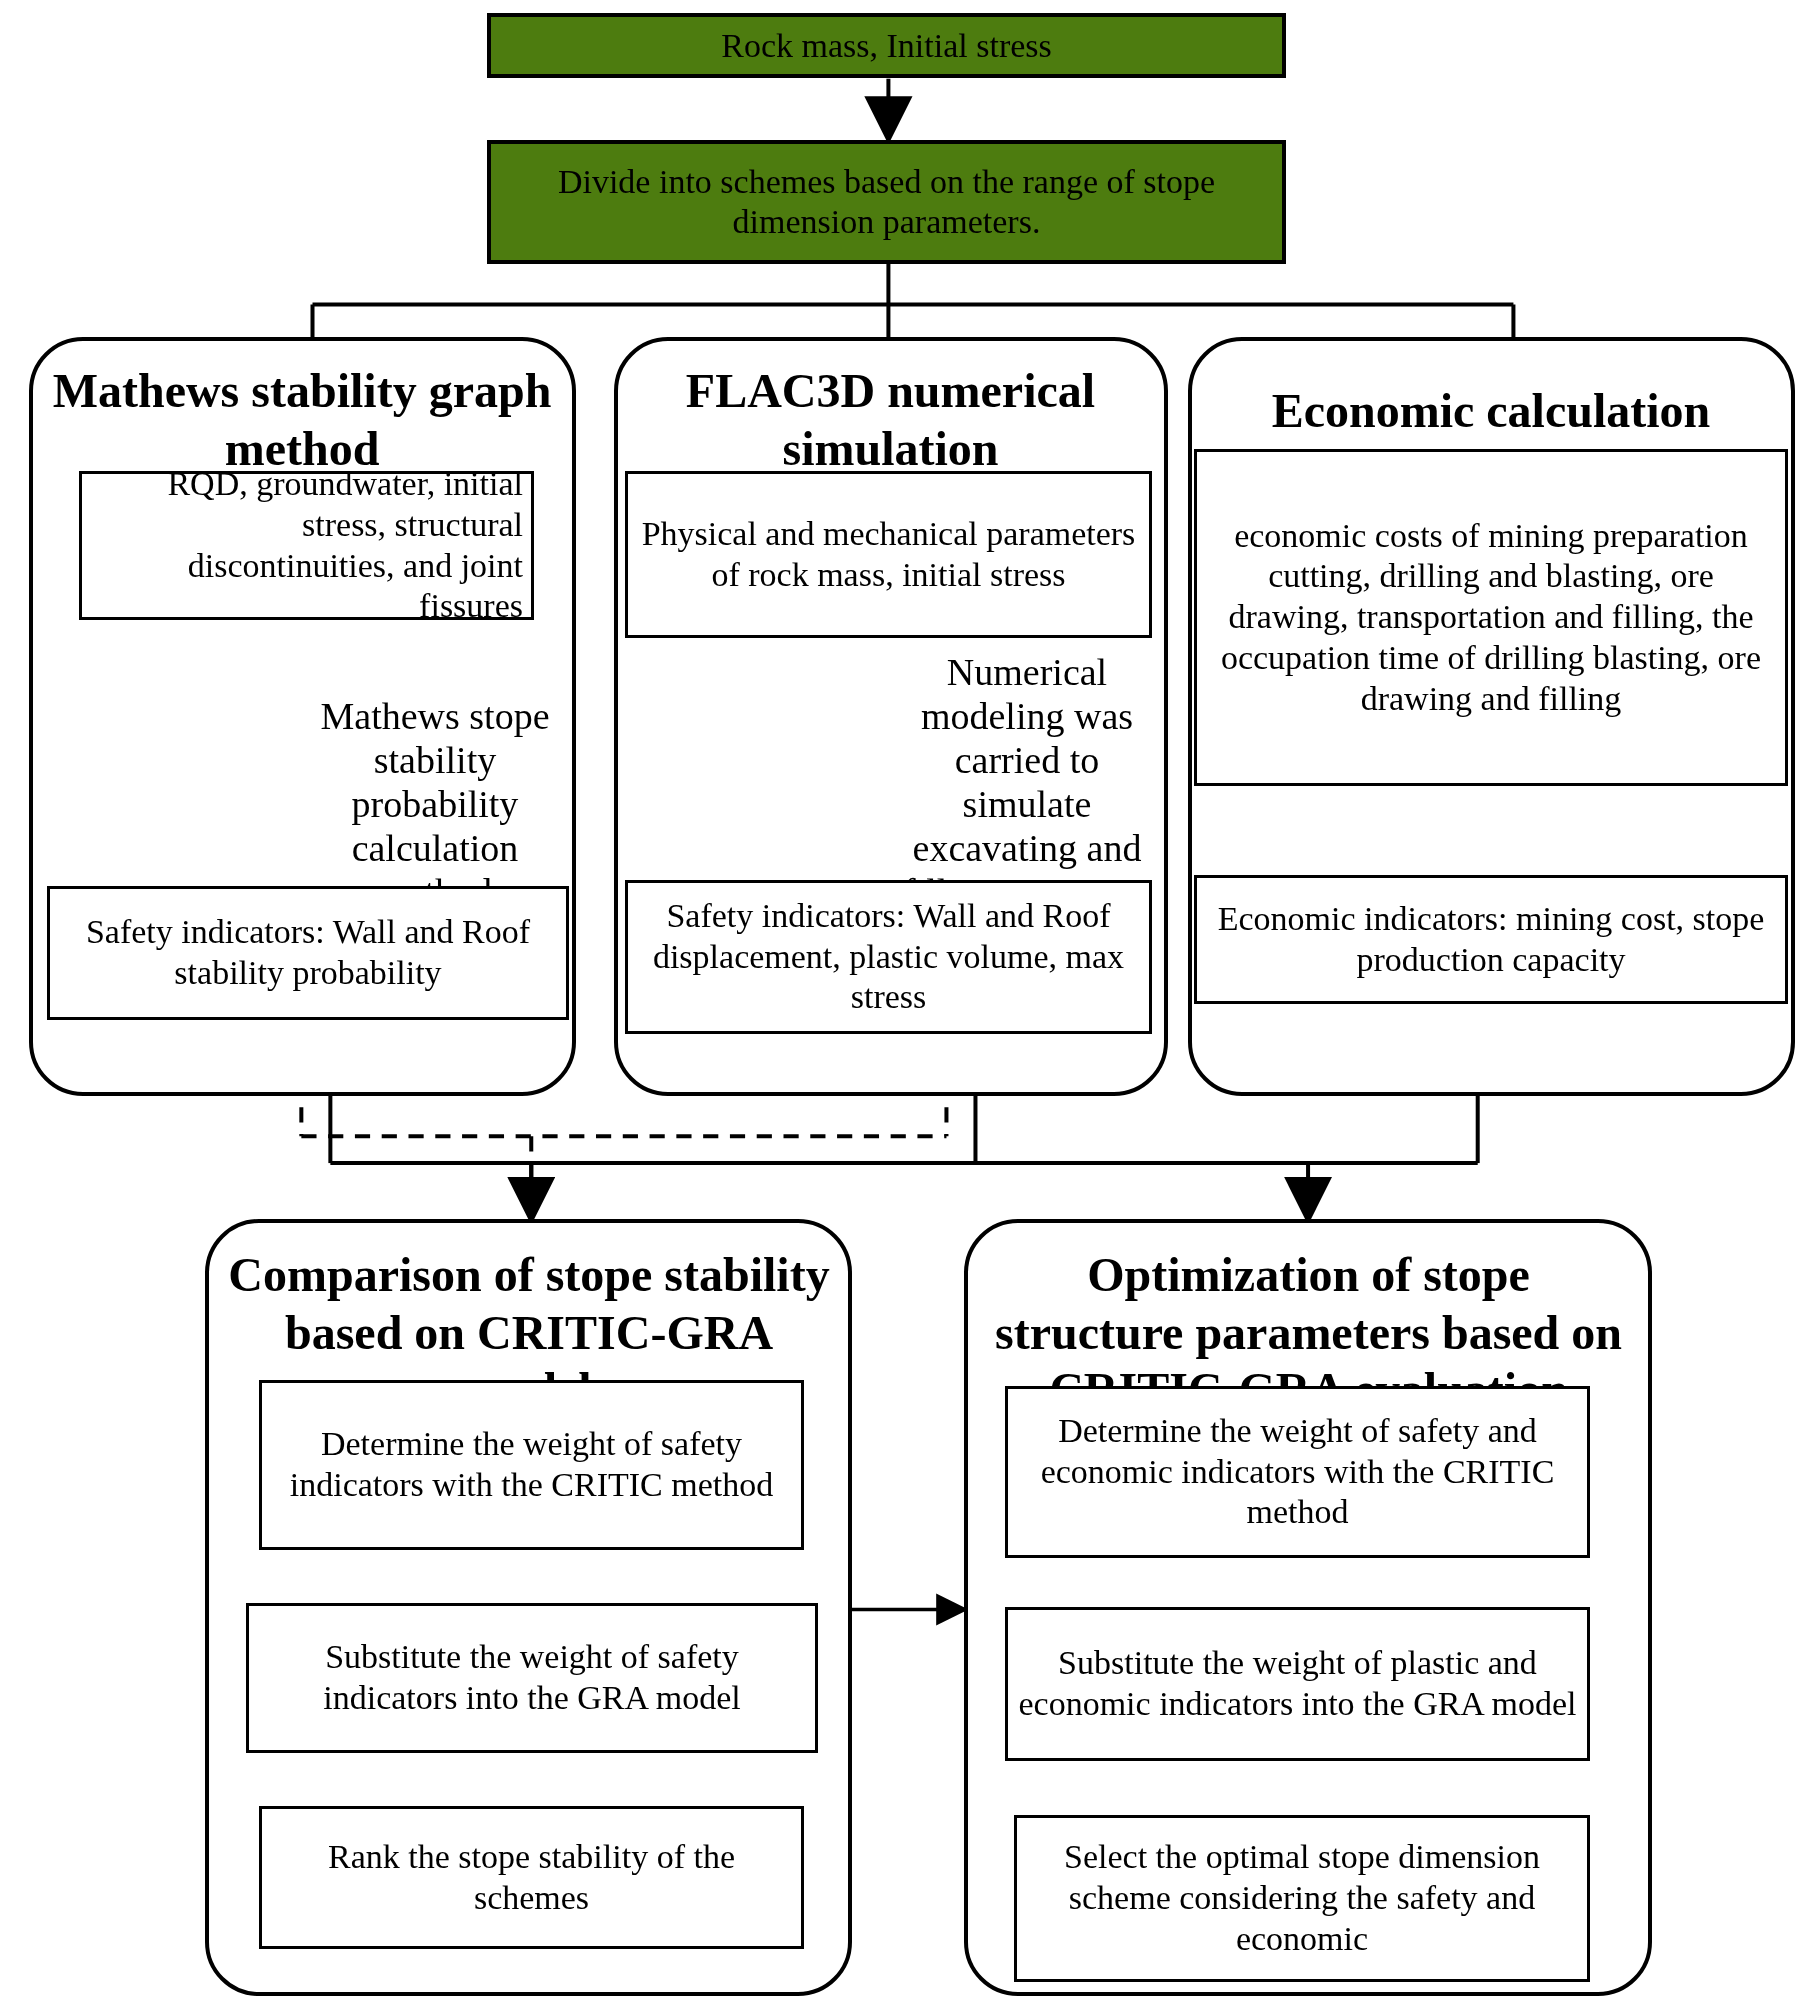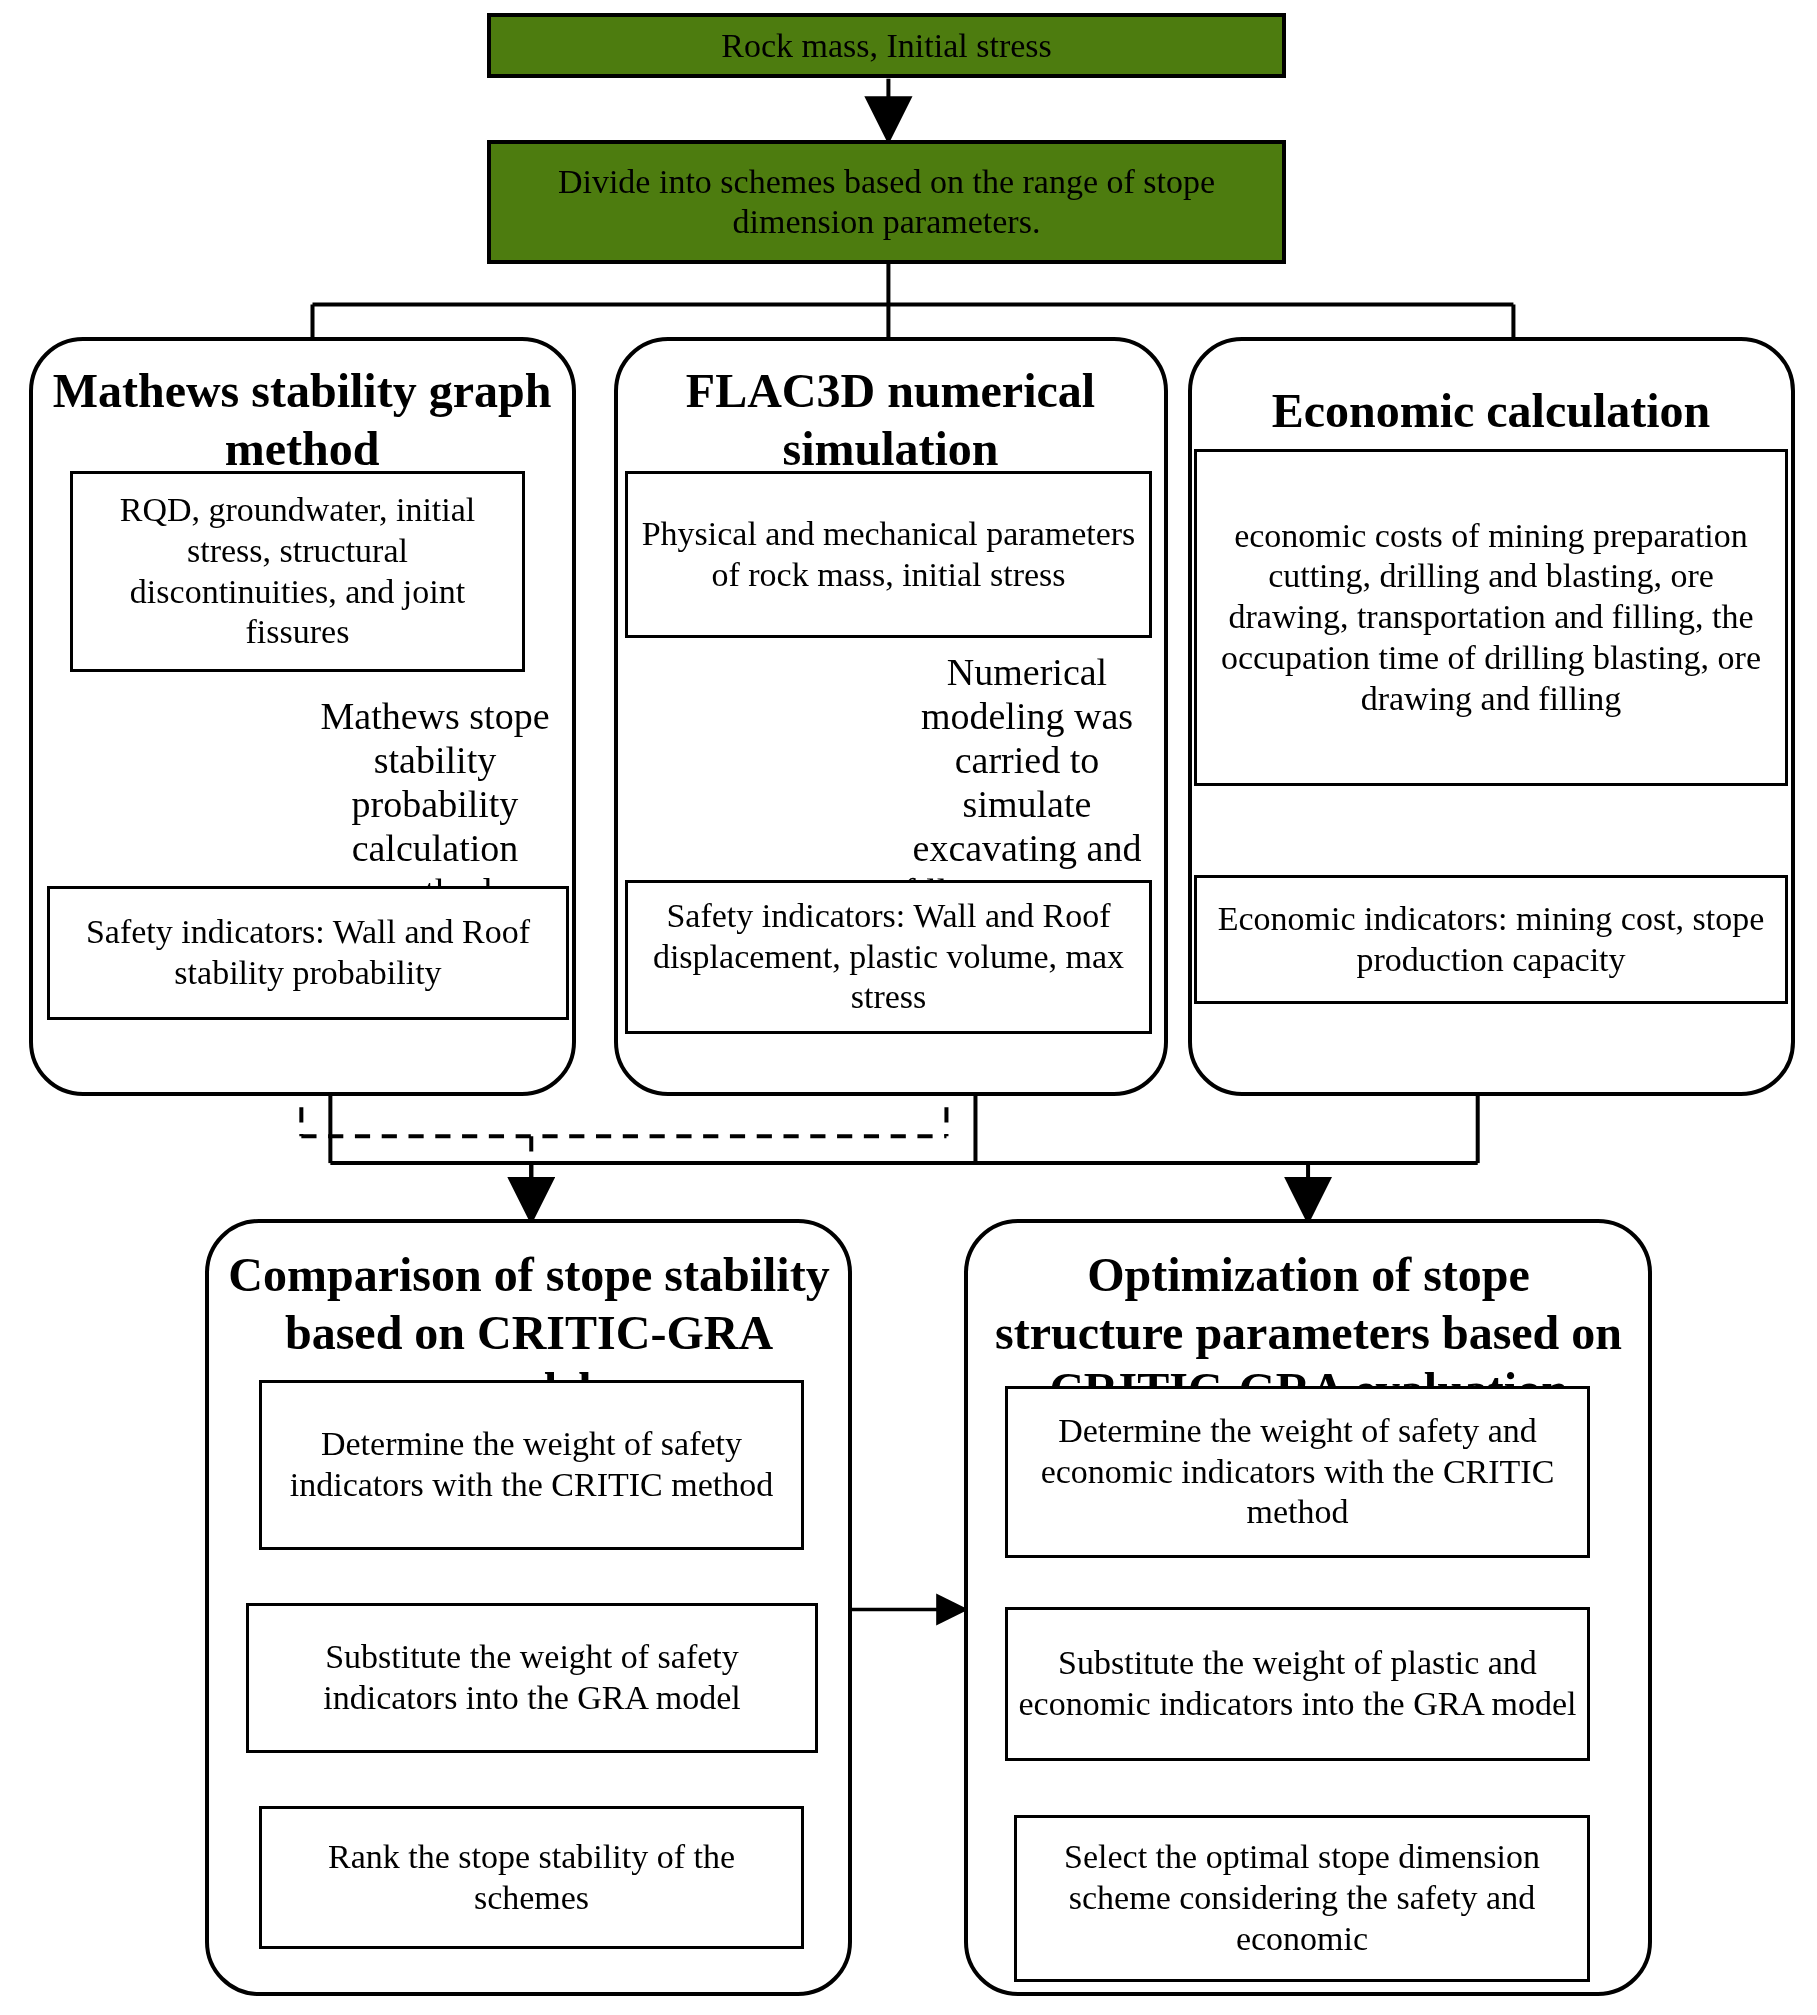--- a/index.html
+++ b/index.html
@@ -142,21 +142,21 @@
 
   <div class="node t-top" style="left:487px; top:140px; width:799px; height:124px; padding:0 41px;">
     <span>Divide into schemes based on the range of stope dimension parameters.</span>
   </div>
 
   <div class="panel" style="left:29px; top:337px; width:547px; height:759px;">
   </div>
   <div class="panel-title t-panel" style="left:33px; top:362px; width:538px;">
     <span>Mathews stability graph method</span>
   </div>
-  <div class="rect t-body" style="left:70px; top:471px; width:455px; height:201px;">
+  <div class="rect t-body" style="left:79px; top:471px; width:455px; height:149px;text-align:right;">
     <span>RQD, groundwater, initial stress, structural discontinuities, and joint fissures</span>
   </div>
   <div class="side-note t-note" style="left:308px; top:694px; width:254px;">
     <span>Mathews stope stability probability calculation method (Equations  1-5)</span>
   </div>
   <div class="rect t-body" style="left:47px; top:886px; width:522px; height:134px;">
     <span>Safety indicators: Wall and Roof stability probability</span>
   </div>
 
   <div class="panel" style="left:614px; top:337px; width:554px; height:759px;">

